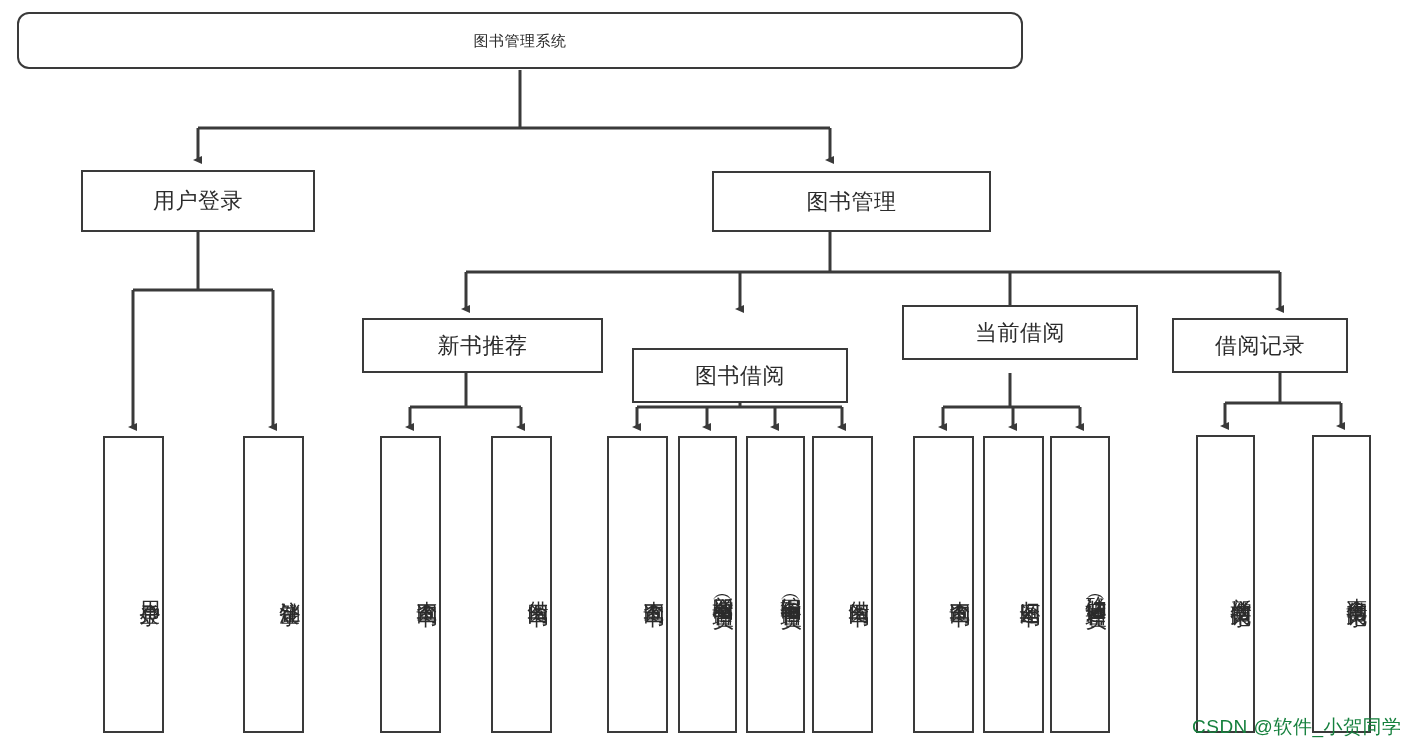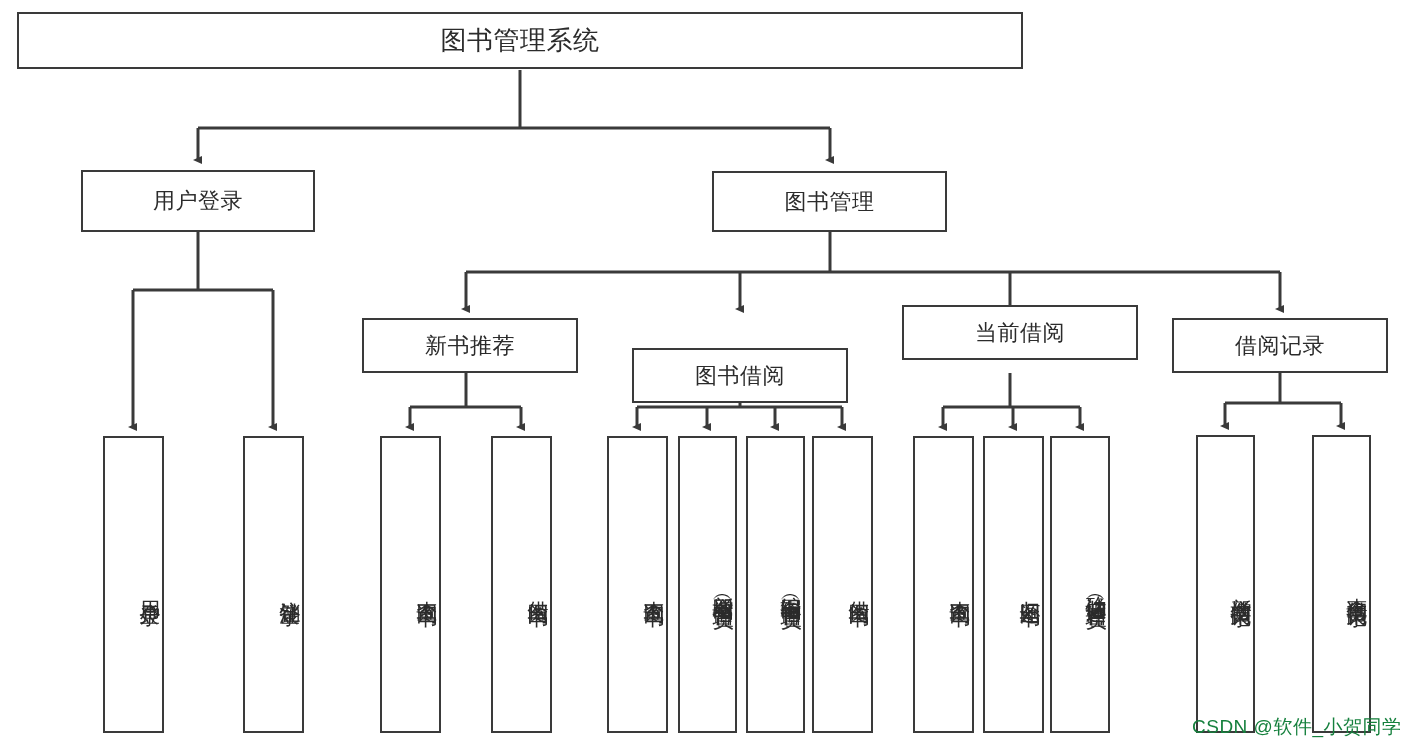--- a/index.html
+++ b/index.html
@@ -45,21 +45,22 @@
   .node.vert {
     writing-mode: vertical-rl;
     text-orientation: upright;
     font-size: 21px;
     letter-spacing: 2px;
     padding-top: 6px;
     align-items: flex-start;
     justify-content: center;
   }
   .node.root {
-    font-size: 26px;
+    font-size: 15px;
+    border-radius: 12px;
   }
   .watermark {
     position: absolute;
     color: #15803d;
     font-size: 19px;
     white-space: nowrap;
     z-index: 3;
     letter-spacing: 0.5px;
   }
 </style>
@@ -114,26 +115,26 @@
       <path d="M1280,373 L1280,403"></path>
       <path d="M1225,403 L1341,403"></path>
       <path d="M1225,403 L1225,426" marker-end="url(#arrow)"></path>
       <path d="M1341,403 L1341,426" marker-end="url(#arrow)"></path>
     </g>
   </svg>
 
   <div class="node horiz root" style="left:17px; top:12px; width:1006px; height:57px;">图书管理系统</div>
 
   <div class="node horiz" style="left:81px; top:170px; width:234px; height:62px;">用户登录</div>
-  <div class="node horiz" style="left:712px; top:171px; width:235px; height:61px;">图书管理</div>
+  <div class="node horiz" style="left:712px; top:171px; width:279px; height:61px;">图书管理</div>
 
-  <div class="node horiz" style="left:362px; top:318px; width:216px; height:55px;">新书推荐</div>
+  <div class="node horiz" style="left:362px; top:318px; width:241px; height:55px;">新书推荐</div>
   <div class="node horiz" style="left:632px; top:318px; width:216px; height:55px;margin-top:30px;">图书借阅</div>
   <div class="node horiz" style="left:902px; top:305px; width:236px; height:55px;">当前借阅</div>
-  <div class="node horiz" style="left:1172px; top:318px; width:216px; height:55px;">借阅记录</div>
+  <div class="node horiz" style="left:1172px; top:318px; width:176px; height:55px;">借阅记录</div>
 
   <div class="node vert" style="left:103px; top:436px; width:61px; height:297px;">用户登录</div>
   <div class="node vert" style="left:243px; top:436px; width:61px; height:297px;">注销登录</div>
 
   <div class="node vert" style="left:380px; top:436px; width:61px; height:297px;">查询图书</div>
   <div class="node vert" style="left:491px; top:436px; width:61px; height:297px;">借阅图书</div>
 
   <div class="node vert" style="left:607px; top:436px; width:61px; height:297px;">查询图书</div>
   <div class="node vert" style="left:678px; top:436px; width:59px; height:297px;">新增图书（管理员）</div>
   <div class="node vert" style="left:746px; top:436px; width:59px; height:297px;">编辑图书（管理员）</div>

